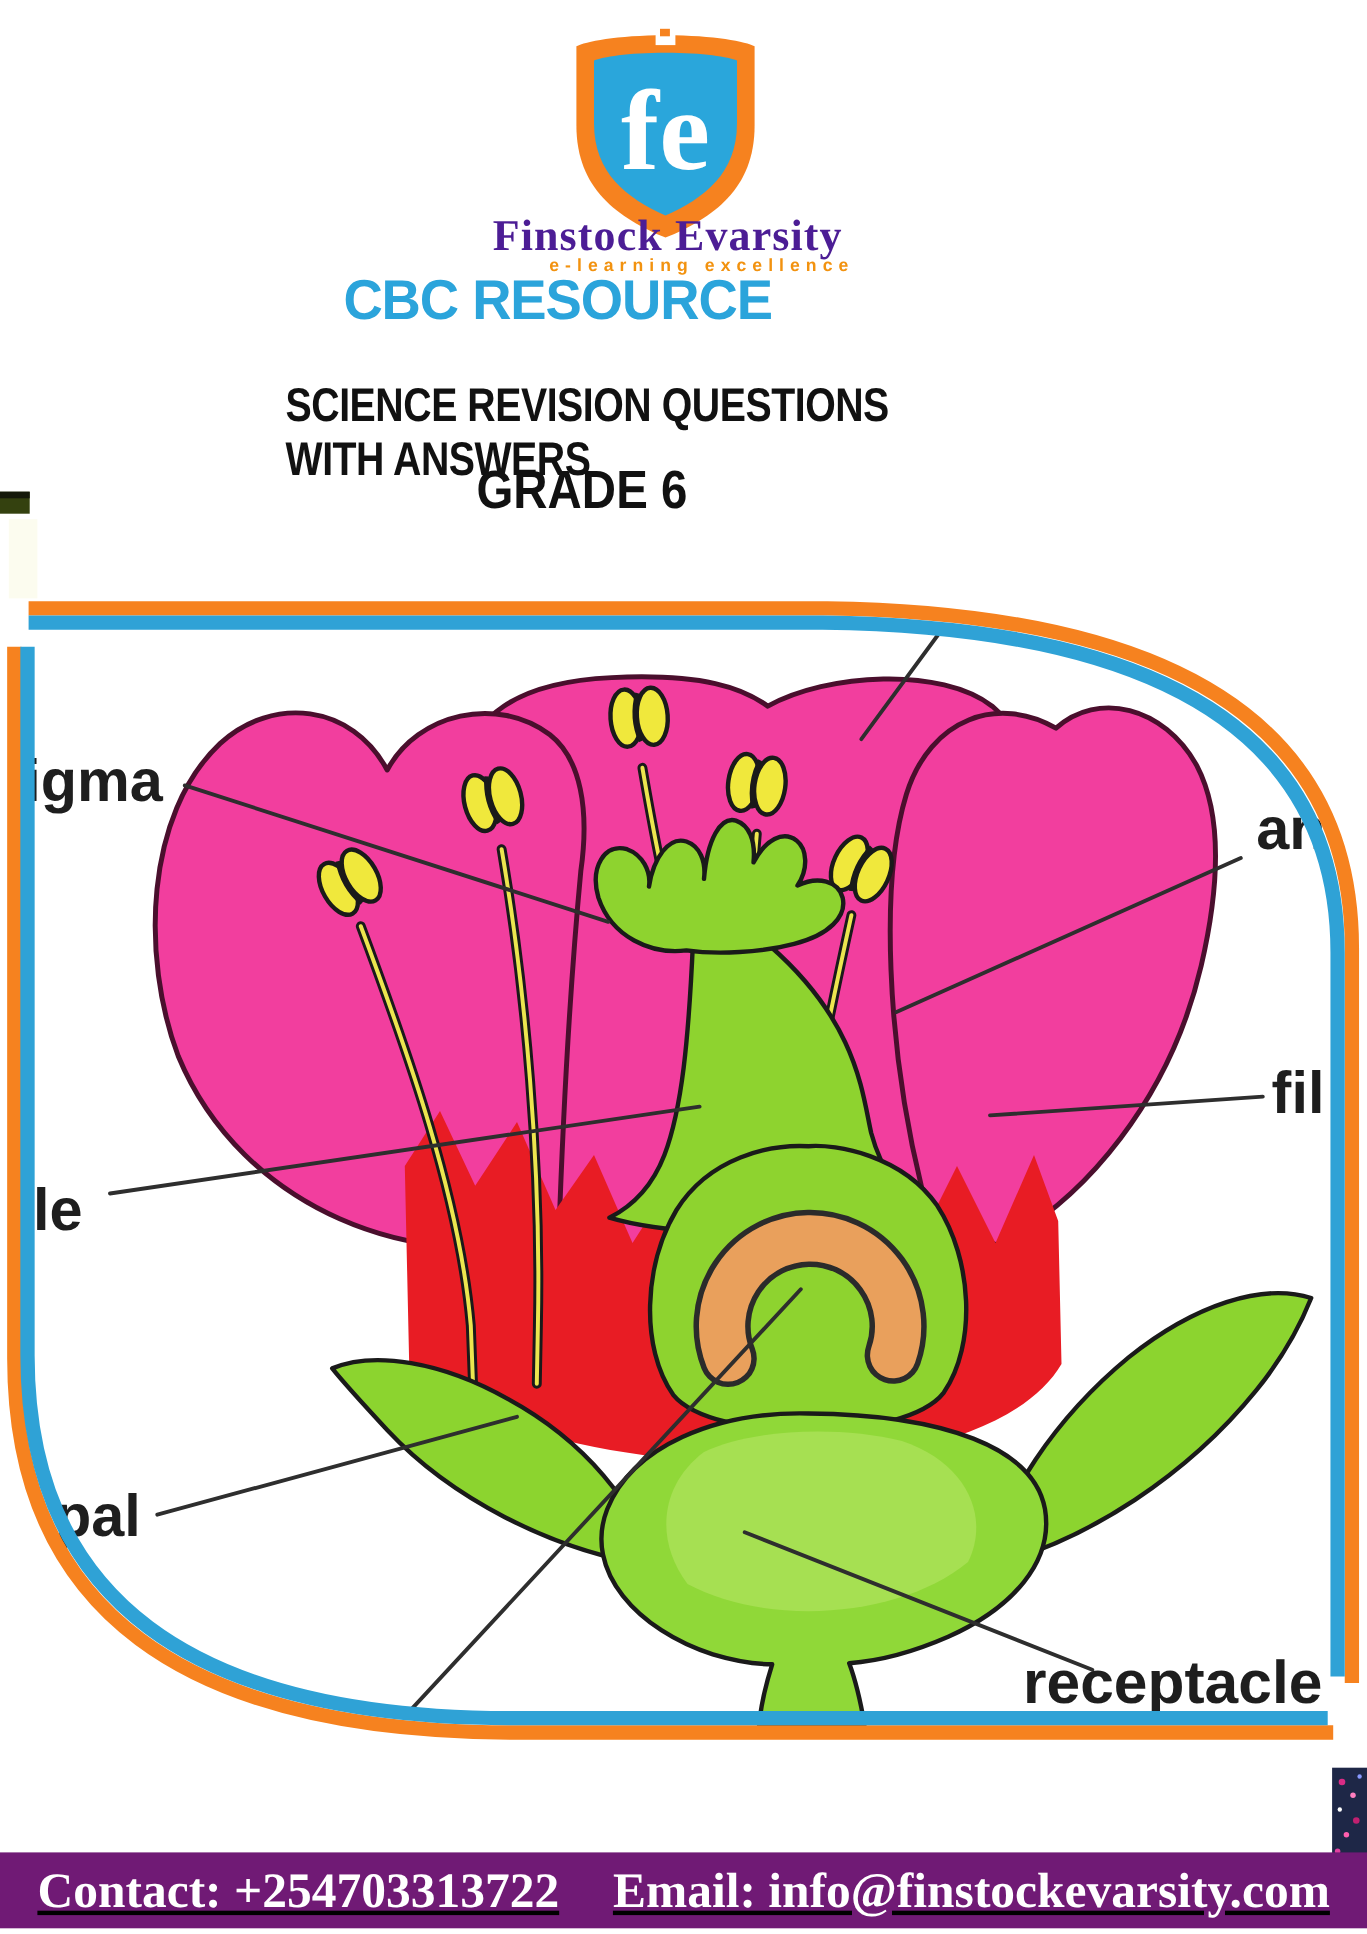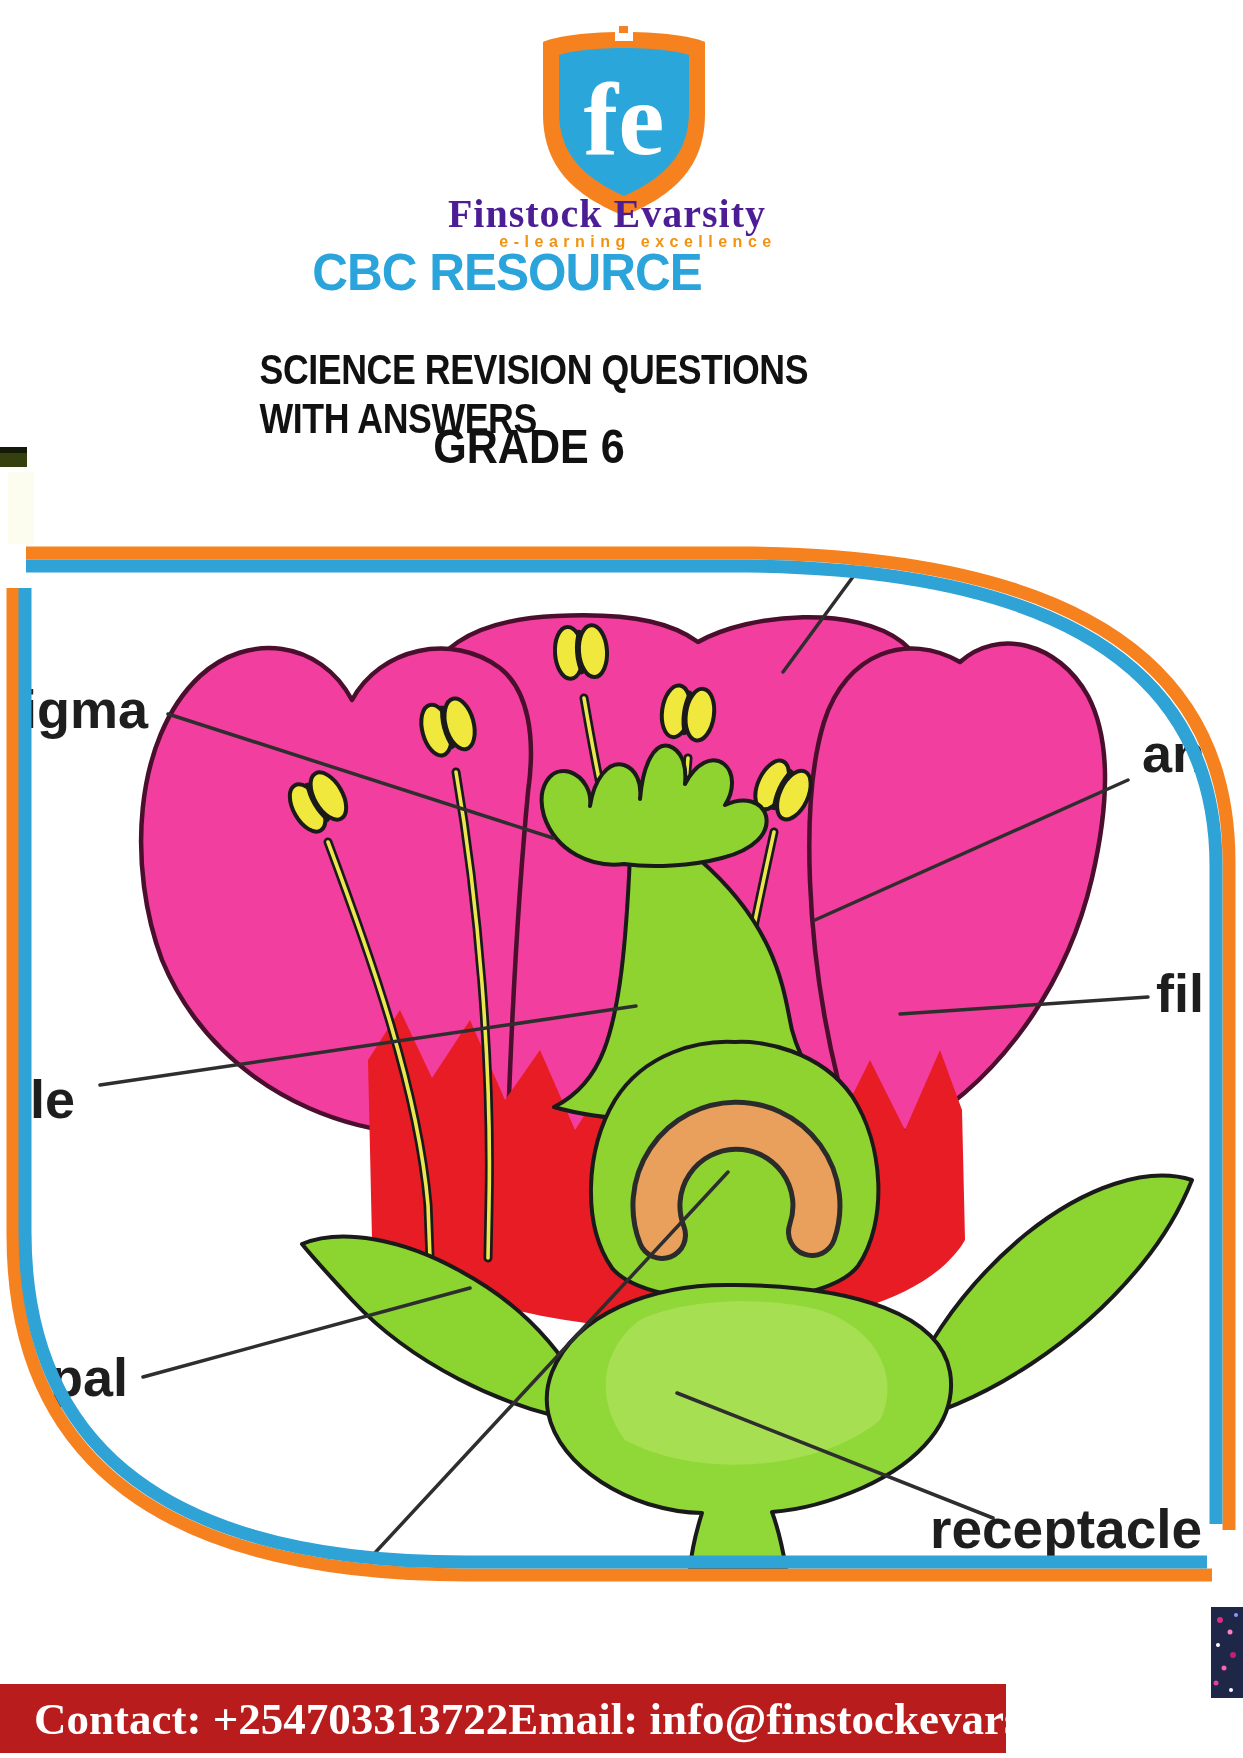--- a/index.html
+++ b/index.html
@@ -11,32 +11,32 @@
          font-size:40px;color:#4c1d95;letter-spacing:1px;}
   #tagline{top:233px;left:638px;font-size:16px;letter-spacing:5.5px;color:#F2920F;
            font-weight:bold;}
   #doc-title{top:243px;left:507px;font-size:51px;font-weight:bold;color:#2BA4DB;
              transform:translateX(-50%) scaleX(.97);letter-spacing:-1px;}
   #doc-subtitle{top:345px;left:548px;font-size:43px;font-weight:bold;color:#111;
                 transform:translateX(-50%) scaleX(.83);letter-spacing:-0.5px;}
   #doc-grade{top:418px;left:529px;font-size:49px;font-weight:bold;color:#111;
              transform:translateX(-50%) scaleX(.88);}
   #diagram-svg{top:0;left:0;}
-  #footer-bar{top:1684px;left:0;width:1006px;height:69px;background:#b91c1c;
+  #footer-bar{top:1684px;left:0;width:1243px;height:69px;background:#701a75;
               display:flex;align-items:center;justify-content:space-between;
-              padding:0 34px;box-sizing:border-box;z-index:5;}
+              padding:0 34px;box-sizing:border-box;z-index:5;text-decoration:underline;}
   #footer-bar span{font-family:"Liberation Serif",serif;font-weight:bold;
                    font-size:45px;color:#ffffff;white-space:nowrap;}
   svg text.dlabel{font-family:"Liberation Sans",sans-serif;font-weight:bold;
                   font-size:54px;fill:#1e1e1e;}
 </style>
 </head>
 <body>
 
-<div class="abs" style="top:26px;left:534px;width:180px;height:196px;z-index:2">
+<div class="abs" style="top:26px;left:515px;width:180px;height:196px;z-index:2">
   <svg width="180" height="196" viewBox="0 0 180 196">
     <path d="M 90 6 C 135 6 163 12 171 16 L 171 88 C 171 146 133 172 90 190
              C 47 172 9 146 9 88 L 9 16 C 17 12 45 6 90 6 Z" fill="#F6821F"></path>
     <path d="M 90 22 C 125 22 147 26 155 29 L 155 86 C 155 132 125 154 90 170
              C 55 154 25 132 25 86 L 25 29 C 33 26 55 22 90 22 Z" fill="#2AA6DB"></path>
     <rect x="81" y="0" width="18" height="15" fill="#ffffff"></rect>
     <rect x="85" y="0" width="9" height="7" fill="#F6821F"></rect>
     <text x="90" y="128" text-anchor="middle" style="font-family:'Liberation Serif',serif;font-size:104px;font-weight:bold;fill:#ffffff">fe</text>
   </svg>
 </div>

